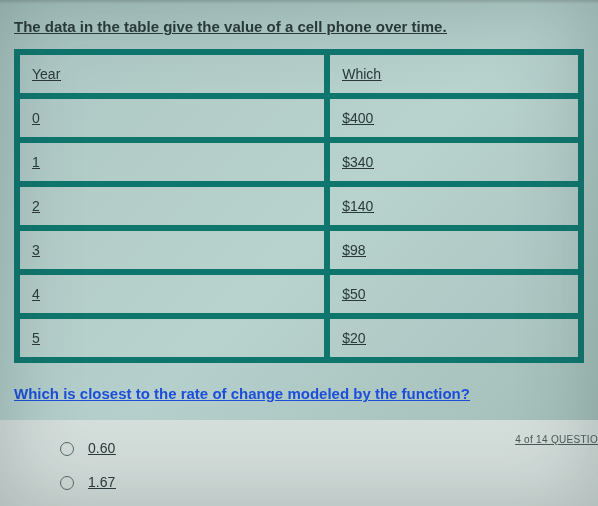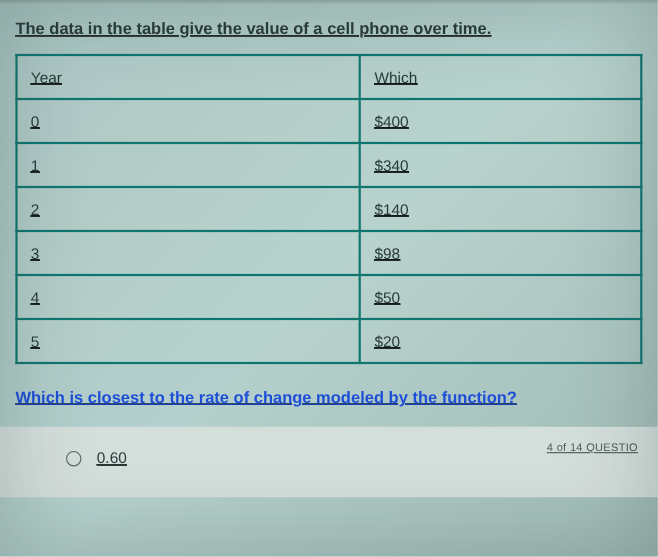--- a/index.html
+++ b/index.html
@@ -27,21 +27,21 @@
     }
     .table-wrap {
       padding: 0 14px 0 14px;
     }
     table {
       width: 100%;
       border-collapse: collapse;
       background: rgba(255,255,255,0.05);
     }
     th, td {
-      border: 2px solid #0f766e;
+      border: 6px solid #0f766e;
       padding: 11px 12px;
       text-align: left;
       font-size: 14px;
       color: #2a3a3a;
       font-weight: normal;
     }
     th {
       font-weight: normal;
     }
     .col-year {
@@ -69,21 +69,21 @@
       width: 14px;
       height: 14px;
       border: 1.5px solid #5a6a68;
       border-radius: 50%;
       margin-right: 14px;
       display: inline-block;
       background: transparent;
     }
     .progress {
       position: absolute;
-      right: 18px;
+      right: 0;
       top: 14px;
       font-size: 10px;
       color: #4a5a58;
       letter-spacing: 0.3px;
     }
     .screen-edge-top {
       position: absolute;
       top: 0;
       left: 0;
       right: 0;
@@ -145,17 +145,21 @@
 
   <div class="question">Which is closest to the rate of change modeled by the function?</div>
 
   <div class="answers">
     <div class="progress">4 of 14 QUESTIO</div>
 
     <div class="answer-row">
       <span class="radio"></span>
       <span>0.60</span>
     </div>
+    <div class="answer-row">
+      <span class="radio"></span>
+      <span>1.67</span>
+    </div>
   </div>
 
 </div>
 
 <div class="vignette"></div>
 
 </body></html>

